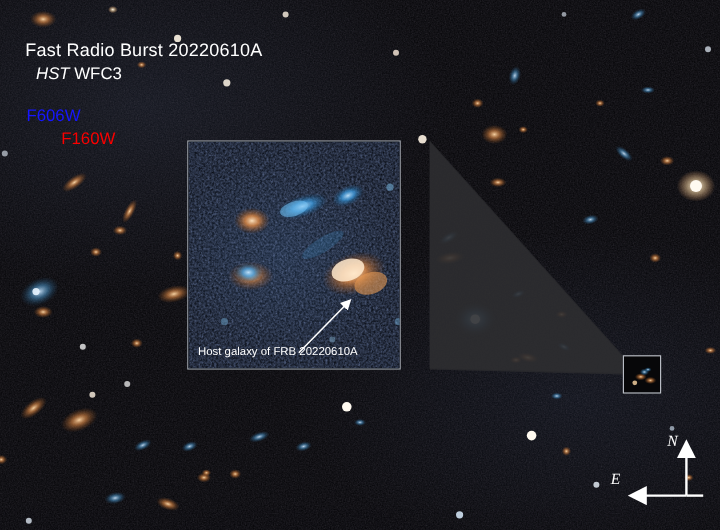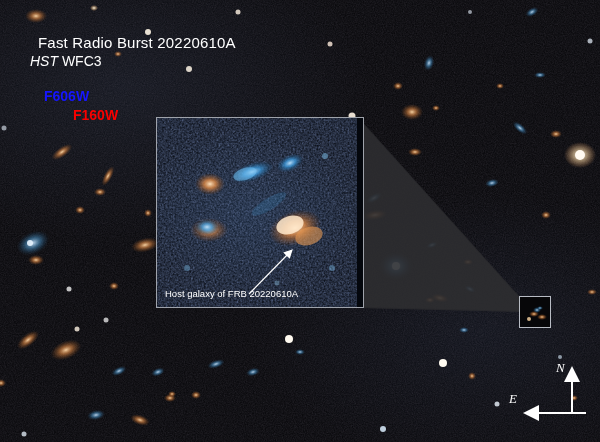--- a/index.html
+++ b/index.html
@@ -34,21 +34,21 @@
   .wedge {
     position: absolute;
     inset: 0;
     pointer-events: none;
   }
   
   .inset {
     position: absolute;
     left: 156px;
     top: 117px;
-    width: 208px;
+    width: 178px;
     height: 191px;
     border: 1px solid #9fa3ab;
     box-sizing: border-box;
     overflow: hidden;
     background: #04060b;
   }
   .inset-sky {
     position: absolute;
     inset: 0;
     background:
@@ -65,41 +65,41 @@
     height: 32px;
     border: 1px solid #b8bcc4;
     box-sizing: border-box;
     overflow: hidden;
     background: #070709;
   }
 
   
   .title {
     position: absolute;
-    left: 38px;
+    left: 21px;
     top: 34px;
     color: #ffffff;
     font-size: 15px;
     letter-spacing: .2px;
     white-space: nowrap;
   }
   .subtitle {
     position: absolute;
     left: 30px;
     top: 53px;
     color: #ffffff;
     font-size: 14px;
     white-space: nowrap;
   }
   .subtitle i { font-style: italic; }
   .filt {
     position: absolute;
-    left: 44px;
+    left: 22px;
     font-size: 14px;
-    font-weight: 700;
+    font-weight: 400;
     white-space: nowrap;
     text-align: right;
   }
   .filt-blue { top: 88px; color: #1616ff; }
   .filt-red  { top: 107px; color: #fa0000; margin-left: 29px; }
 
   .caption {
     position: absolute;
     left: 8px;
     bottom: 8px;

